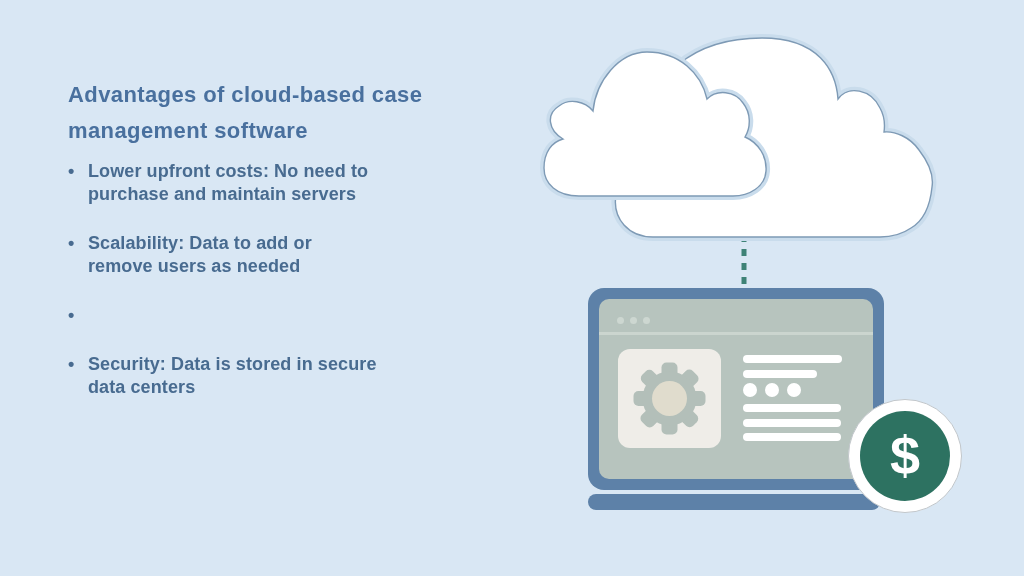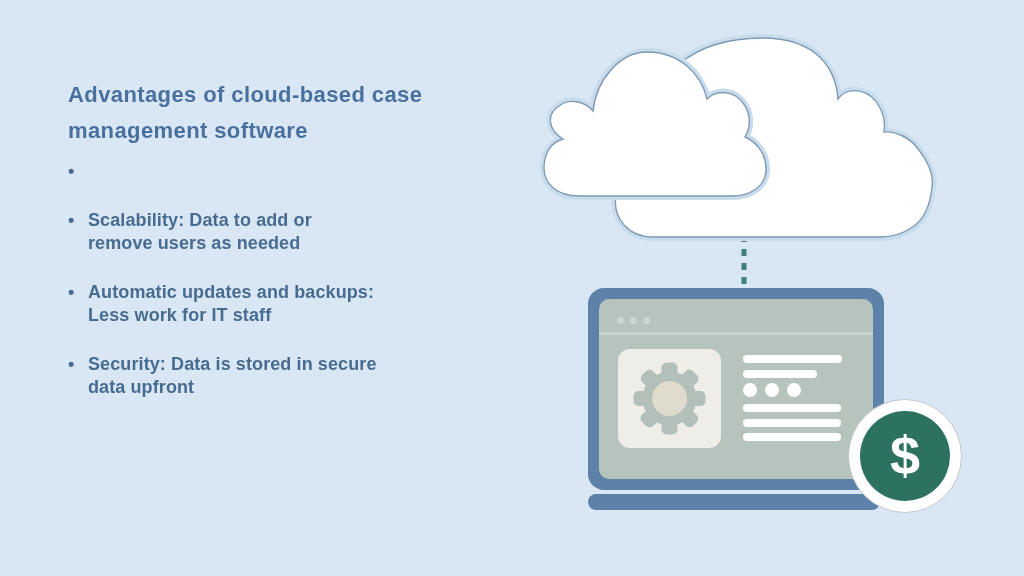--- a/index.html
+++ b/index.html
@@ -83,32 +83,32 @@
 </head>
 <body>
 
 <div id="slide">
 
   <h1 class="title">Advantages of cloud-based case management software</h1>
 
   <ul class="bullets">
     <li class="bullet-item">
       <span class="bullet-marker">•</span>
+      <span class="bullet-text">Lower upfront costs: No need to purchase and maintain servers</span>
     </li>
     <li class="bullet-item">
       <span class="bullet-marker">•</span>
       <span class="bullet-text">Scalability: Data to add or remove users as needed</span>
     </li>
     <li class="bullet-item">
       <span class="bullet-marker">•</span>
-      <span class="bullet-text">Automatic updates and backups: Less work for IT staff</span>
-    </li>
-    <li class="bullet-item">
-      <span class="bullet-marker">•</span>
-      <span class="bullet-text">Security: Data is stored in secure data upfront</span>
+    </li>
+    <li class="bullet-item">
+      <span class="bullet-marker">•</span>
+      <span class="bullet-text">Security: Data is stored in secure data centers</span>
     </li>
   </ul>
 
   <svg class="clouds-svg" width="470" height="290" viewBox="0 0 470 290">
 
     <line x1="211" y1="222" x2="211" y2="280" stroke="#3e8276" stroke-width="5" stroke-dasharray="7 7"></line>
 
     <g>
       <path d="M 120 224
                C 96 224 79 206 83 182

